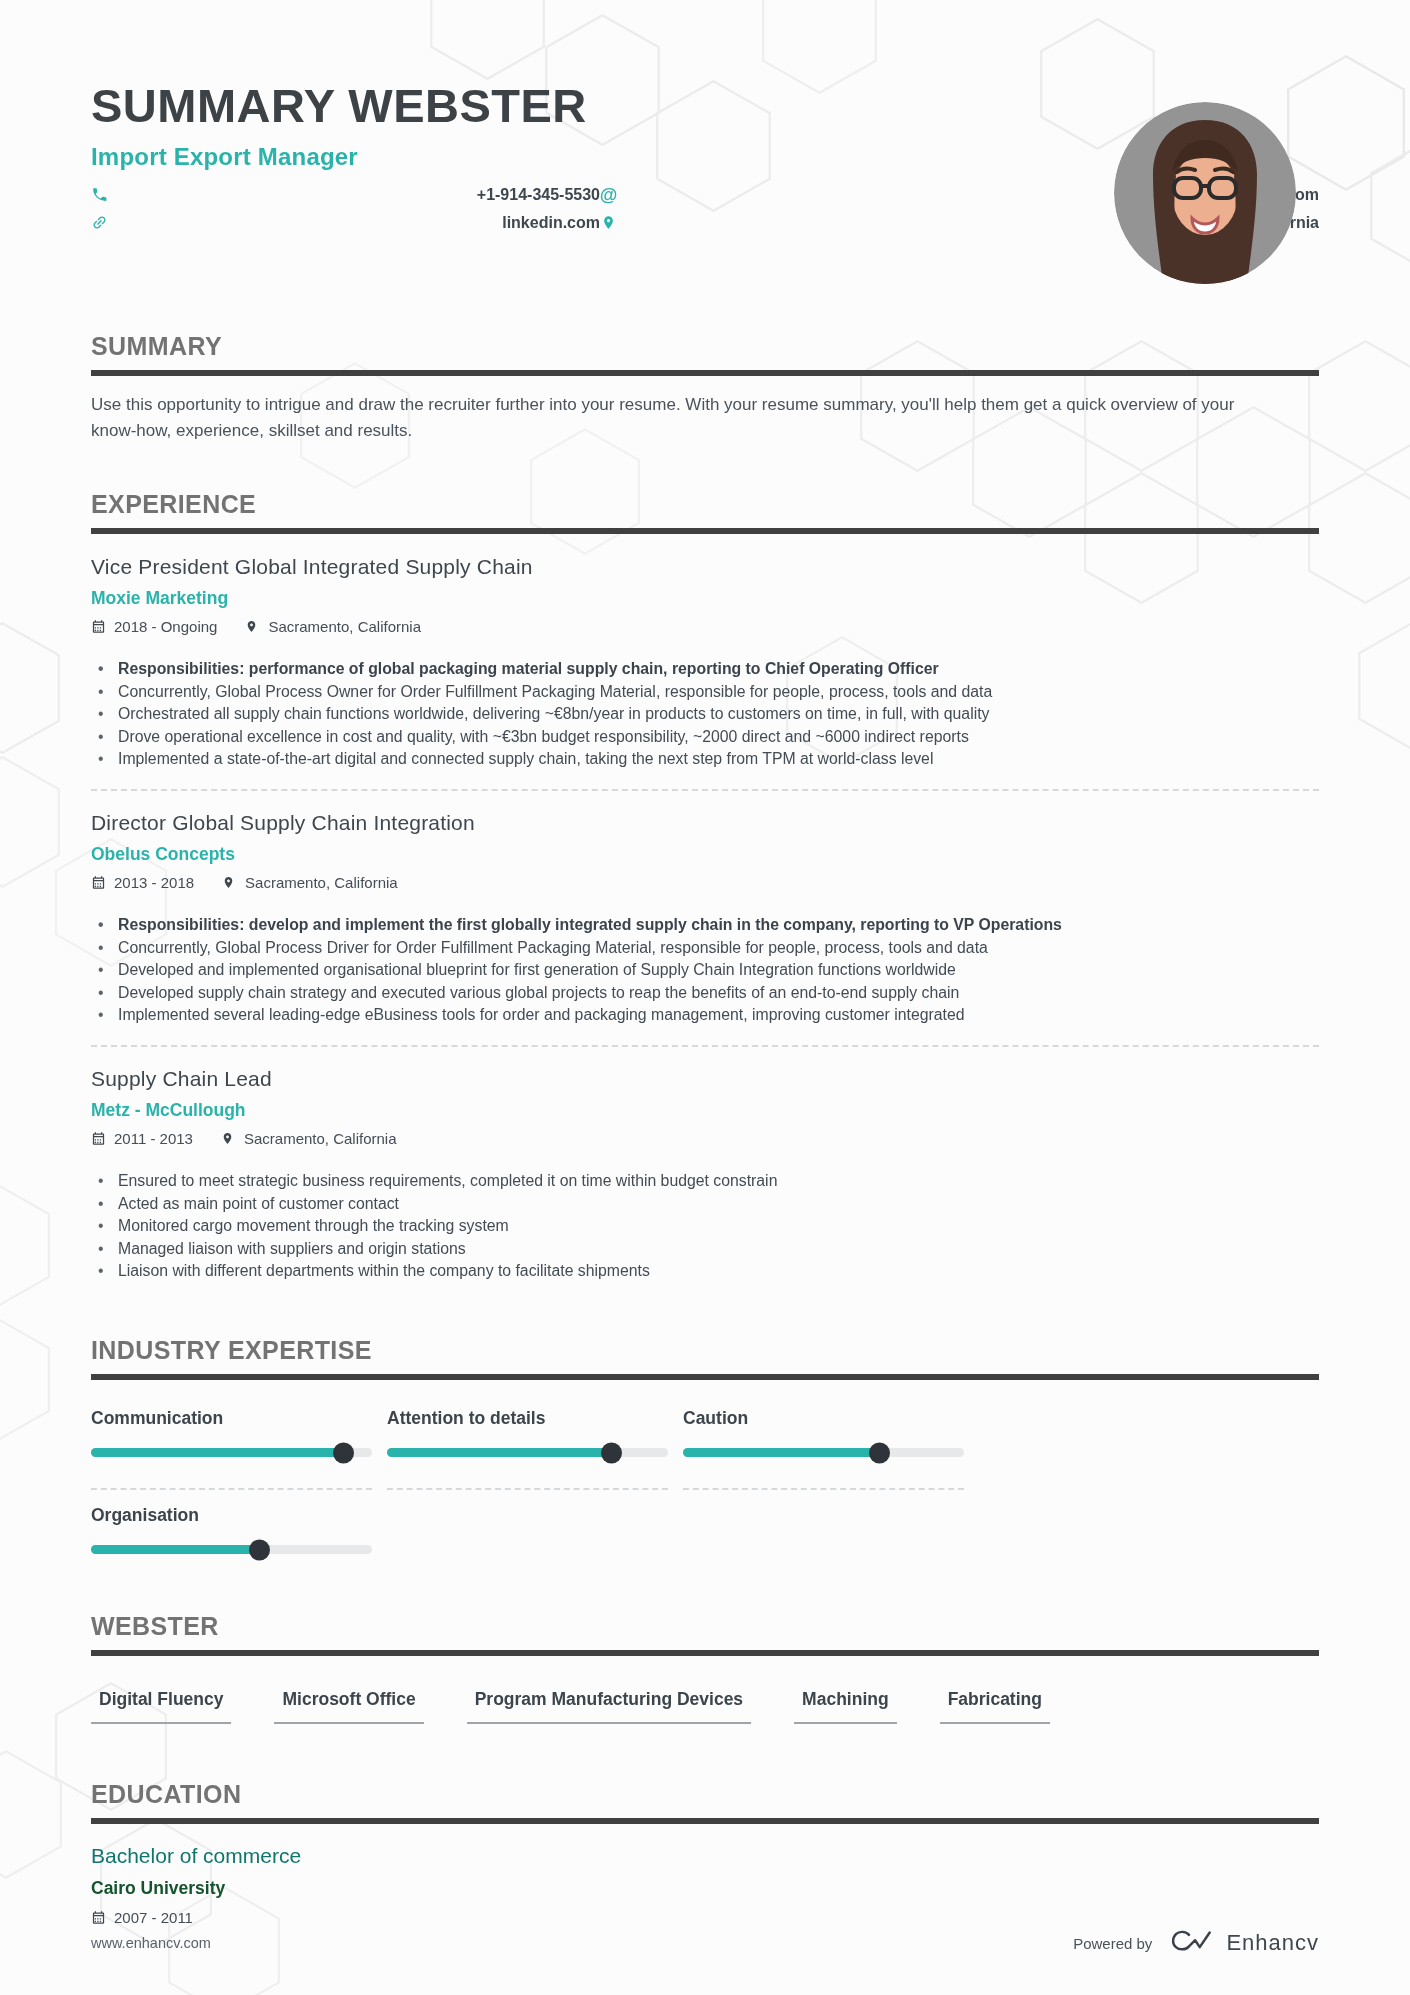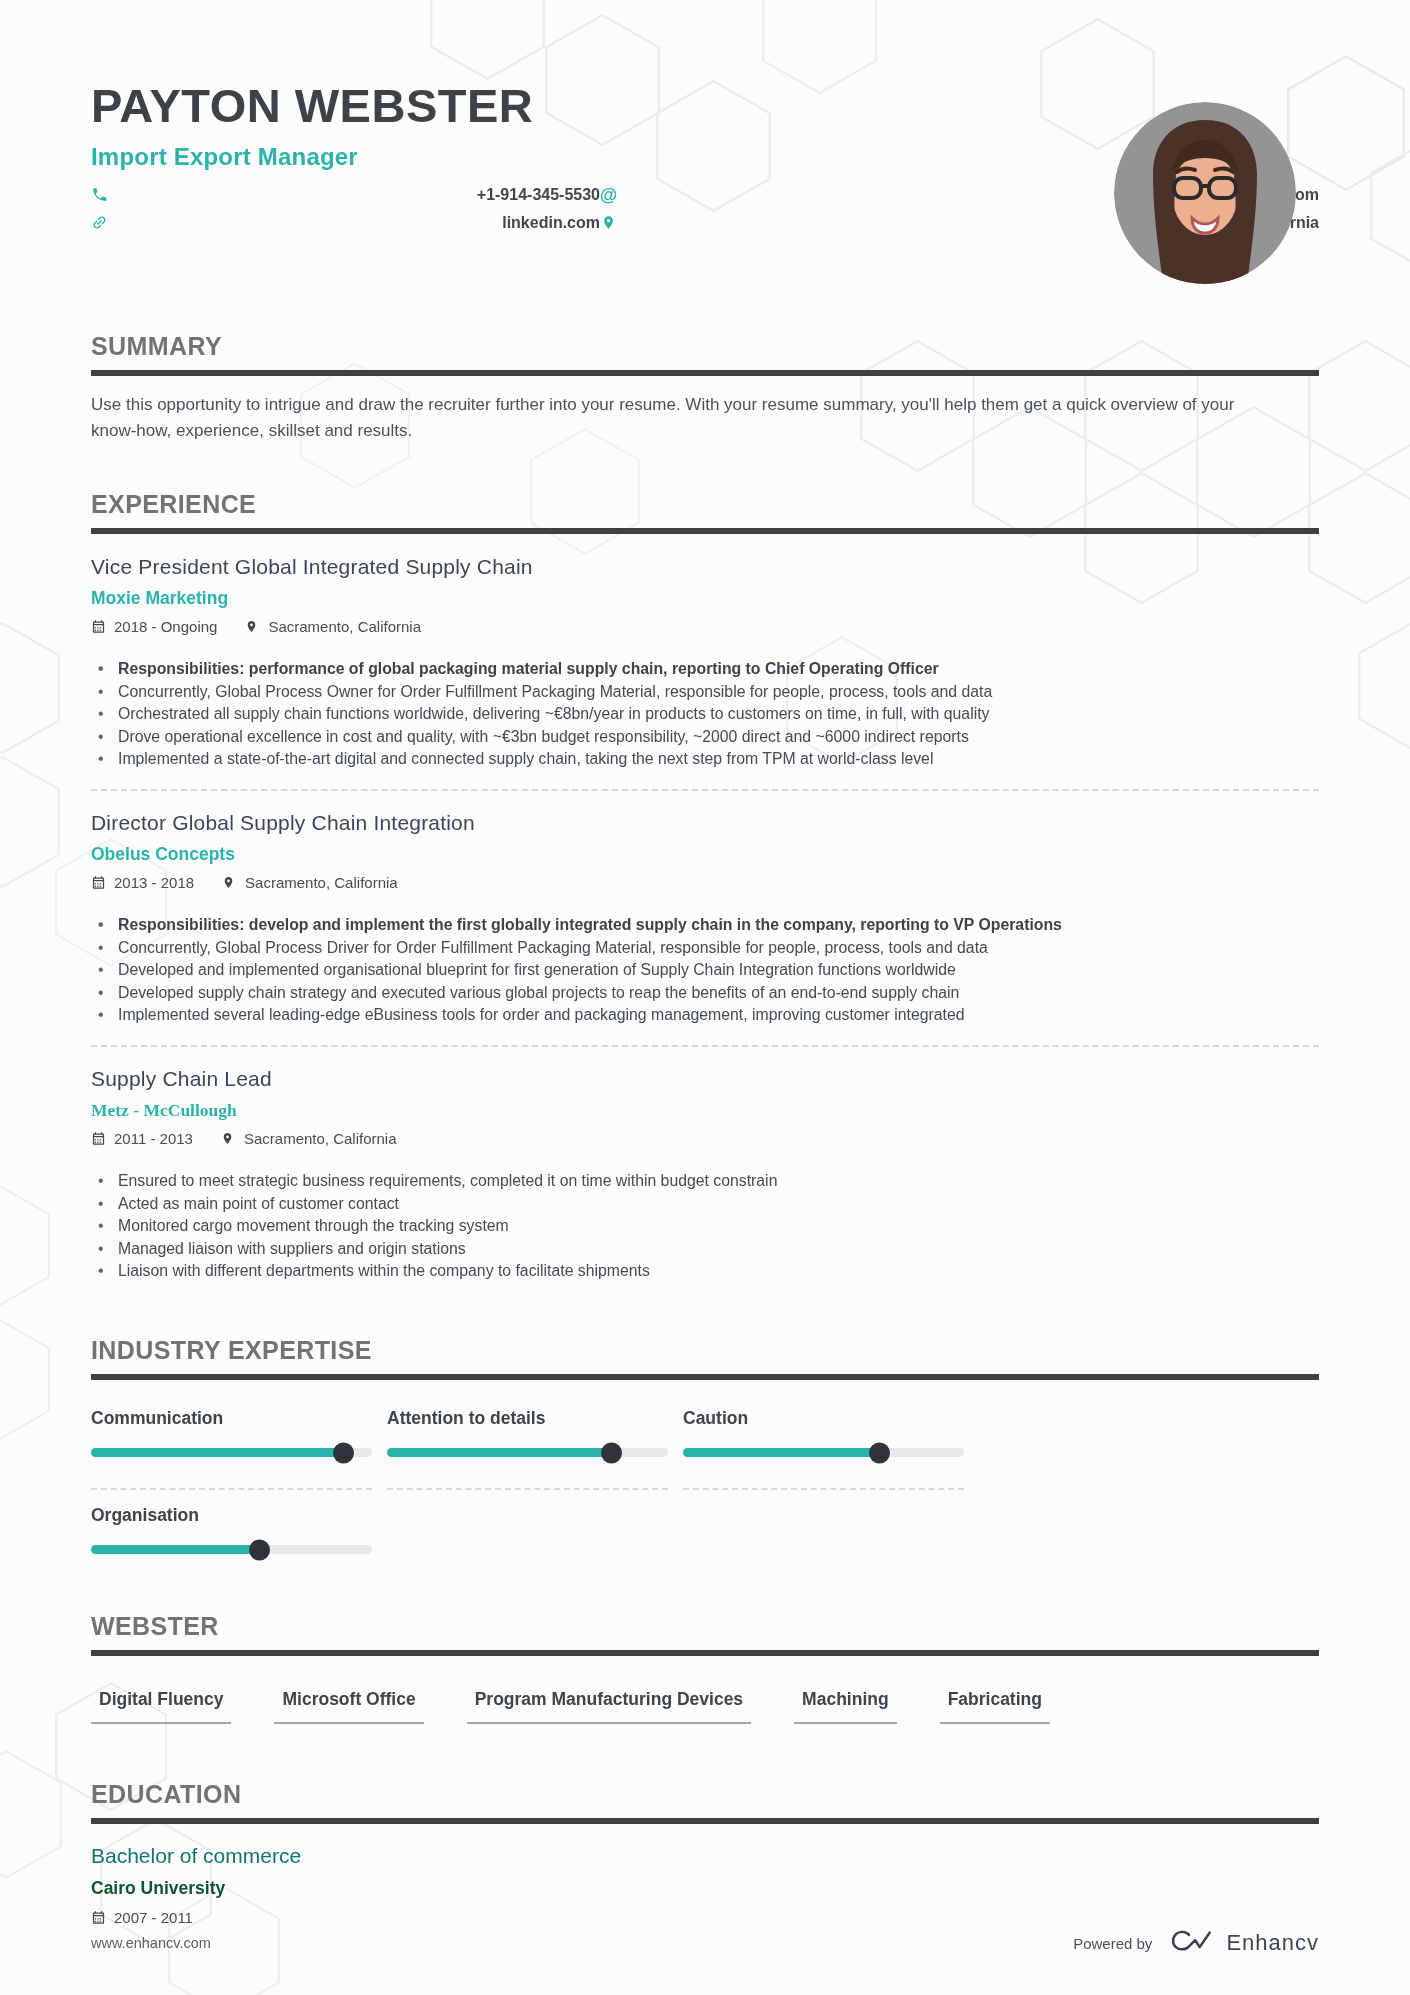--- a/index.html
+++ b/index.html
@@ -163,21 +163,21 @@
       <rect x="60" y="76" width="27" height="20" rx="9" fill="none" stroke="#2b2b2b" stroke-width="4"></rect>
       <rect x="95" y="76" width="27" height="20" rx="9" fill="none" stroke="#2b2b2b" stroke-width="4"></rect>
       <path d="M87 84h8" stroke="#2b2b2b" stroke-width="4"></path>
       <path d="M63 70c5-4 12-4 18-2M101 68c6-2 13-2 18 2" stroke="#3a2a20" stroke-width="4" fill="none" stroke-linecap="round"></path>
       <path d="M78 116c8 8 18 8 26 0 0 10-6 15-13 15s-13-5-13-15z" fill="#ffffff" stroke="#b5575a" stroke-width="3"></path>
     </svg>
   </div>
 
   <div class="content">
 
-    <div class="name">PAYTON WEBSTER</div>
+    <div class="name">SUMMARY WEBSTER</div>
     <div class="job-title accent-text" style="color: rgb(42, 179, 170);">Import Export Manager</div>
 
     <div class="contacts">
       <div class="contact">
         <span class="cicon">
           <svg width="17" height="17" viewBox="0 0 24 24">
               <path d="M6.6 10.8c1.5 3 3.9 5.4 6.9 6.9l2.3-2.3c.3-.3.7-.4 1.1-.2 1.2.4 2.5.6 3.8.6.6 0 1 .4 1 1V20c0 .6-.4 1-1 1C10.4 21 3 13.6 3 4c0-.6.4-1 1-1h3.2c.6 0 1 .4 1 1 0 1.3.2 2.6.6 3.8.1.4 0 .8-.2 1.1l-2 1.9z" class="accent-fill" fill="#2ab3aa"></path>
             </svg>
         </span>
         <span>+1-914-345-5530</span>
@@ -269,21 +269,21 @@
           <li>Concurrently, Global Process Driver for Order Fulfillment Packaging Material, responsible for people, process, tools and data</li>
           <li>Developed and implemented organisational blueprint for first generation of Supply Chain Integration functions worldwide</li>
           <li>Developed supply chain strategy and executed various global projects to reap the benefits of an end-to-end supply chain</li>
           <li>Implemented several leading-edge eBusiness tools for order and packaging management, improving customer integrated</li>
         </ul>
         <hr class="divider">
       </div>
 
       <div class="job">
         <div class="jtitle">Supply Chain Lead</div>
-        <div class="company accent-text" style="color: rgb(42, 179, 170); font-family: Liberation Serif, serif;">Metz - McCullough</div>
+        <div class="company accent-text" style="color: rgb(42, 179, 170);">Metz - McCullough</div>
         <div class="meta">
           <span class="meta-item">
             <span class="micon">
                 <svg width="15" height="15" viewBox="0 0 24 24">
                   <path d="M19 4h-1V2h-2v2H8V2H6v2H5c-1.1 0-2 .9-2 2v14c0 1.1.9 2 2 2h14c1.1 0 2-.9 2-2V6c0-1.1-.9-2-2-2zm0 16H5V10h14v10zM5 8V6h14v2H5zm3 5H6v2h2v-2zm4 0h-2v2h2v-2zm4 0h-2v2h2v-2zm-8 4H6v2h2v-2zm4 0h-2v2h2v-2zm4 0h-2v2h2v-2z" fill="#3f474f"></path>
                 </svg>
               </span>
             <span>2011 - 2013</span>
           </span>
           <span class="meta-item">

